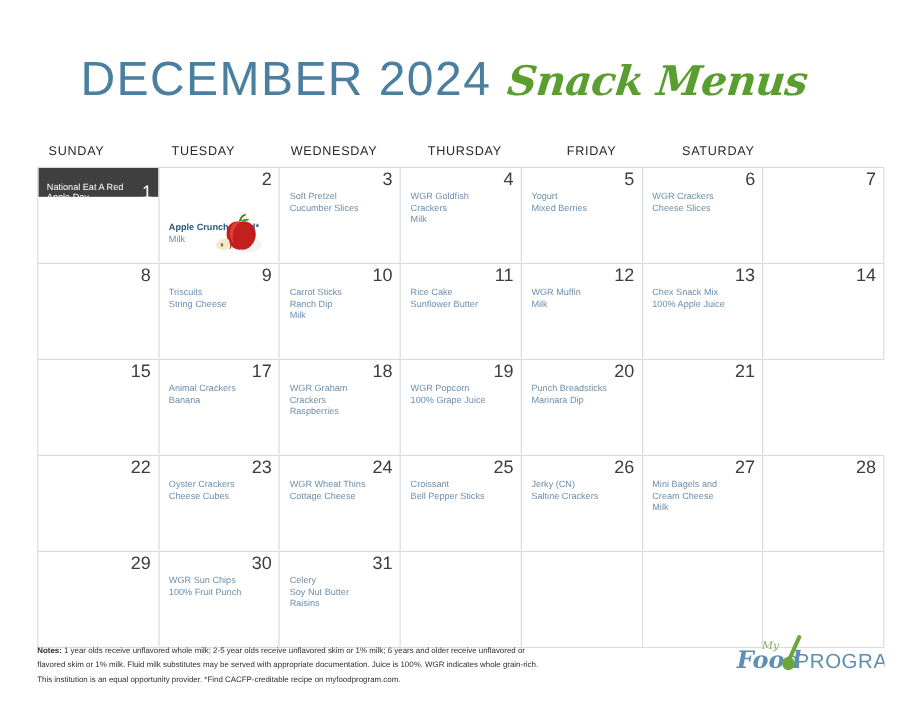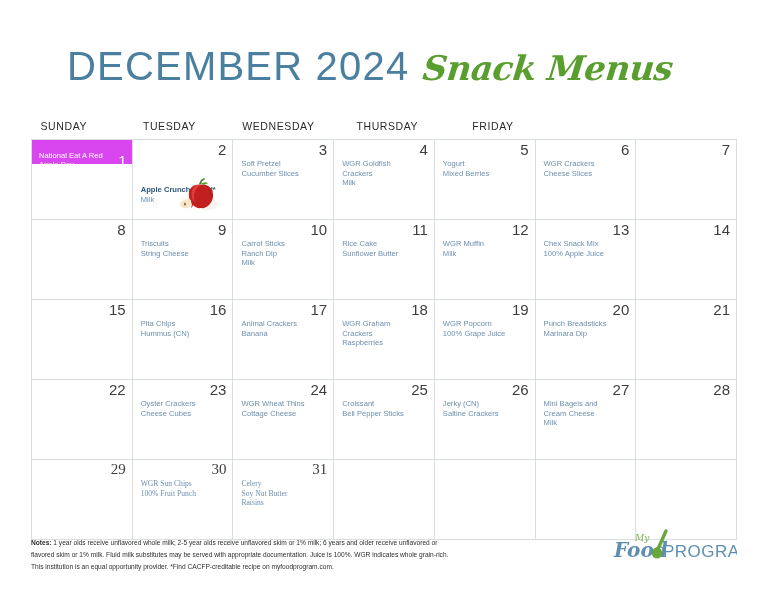--- a/index.html
+++ b/index.html
@@ -65,21 +65,20 @@
     font-weight: 400;
   }
   .week {
     display: grid;
     grid-template-columns: repeat(7, 1fr);
     border-left: 1px solid #d8dde0;
     border-top: 1px solid #d8dde0;
   }
   .week:last-child {
     border-bottom: 1px solid #d8dde0;
-    font-family: Liberation Serif, serif;
   }
   .cell {
     border-right: 1px solid #d8dde0;
     height: 79px;
     position: relative;
     box-sizing: border-box;
     overflow: hidden;
   }
   .cell.empty { background: #ffffff; }
 
@@ -88,21 +87,21 @@
     top: 1px;
     right: 6px;
     font-size: 15px;
     color: #3d3d3d;
     font-weight: 400;
     line-height: 17px;
   }
 
   
   .cell.special .banner {
-    background: #d946ef;
+    background: #404040;
     height: 24px;
     display: flex;
     align-items: center;
     justify-content: space-between;
     padding: 16px 5px 0 7px;
     box-sizing: border-box;
   }
   .cell.special .banner-text {
     color: #ffffff;
     font-size: 7.6px;
@@ -176,20 +175,21 @@
   <span class="title-script">Snack Menus</span>
 </div>
 
 <div class="calendar">
   <div class="dow-row">
     <div class="dow">SUNDAY</div>
     <div class="dow">TUESDAY</div>
     <div class="dow">WEDNESDAY</div>
     <div class="dow">THURSDAY</div>
     <div class="dow">FRIDAY</div>
+    <div class="dow">SATURDAY</div>
   </div>
   <div id="weeks-container">
       <div class="week">
         <div class="cell special">
           <div class="banner">
             <div class="banner-text">National Eat A Red Apple Day</div>
             <div class="banner-num">1</div>
           </div>
         </div>
         <div class="cell">
@@ -286,27 +286,20 @@
         </div>
         <div class="cell">
           <div class="daynum">14</div>
         </div>
       </div>
       <div class="week">
         <div class="cell">
           <div class="daynum">15</div>
         </div>
         <div class="cell">
-          <div class="daynum">16</div>
-          <div class="items">
-            <div class="item">Pita Chips</div>
-            <div class="item">Hummus (CN)</div>
-          </div>
-        </div>
-        <div class="cell">
           <div class="daynum">17</div>
           <div class="items">
             <div class="item">Animal Crackers</div>
             <div class="item">Banana</div>
           </div>
         </div>
         <div class="cell">
           <div class="daynum">18</div>
           <div class="items">
             <div class="item">WGR Graham</div>

